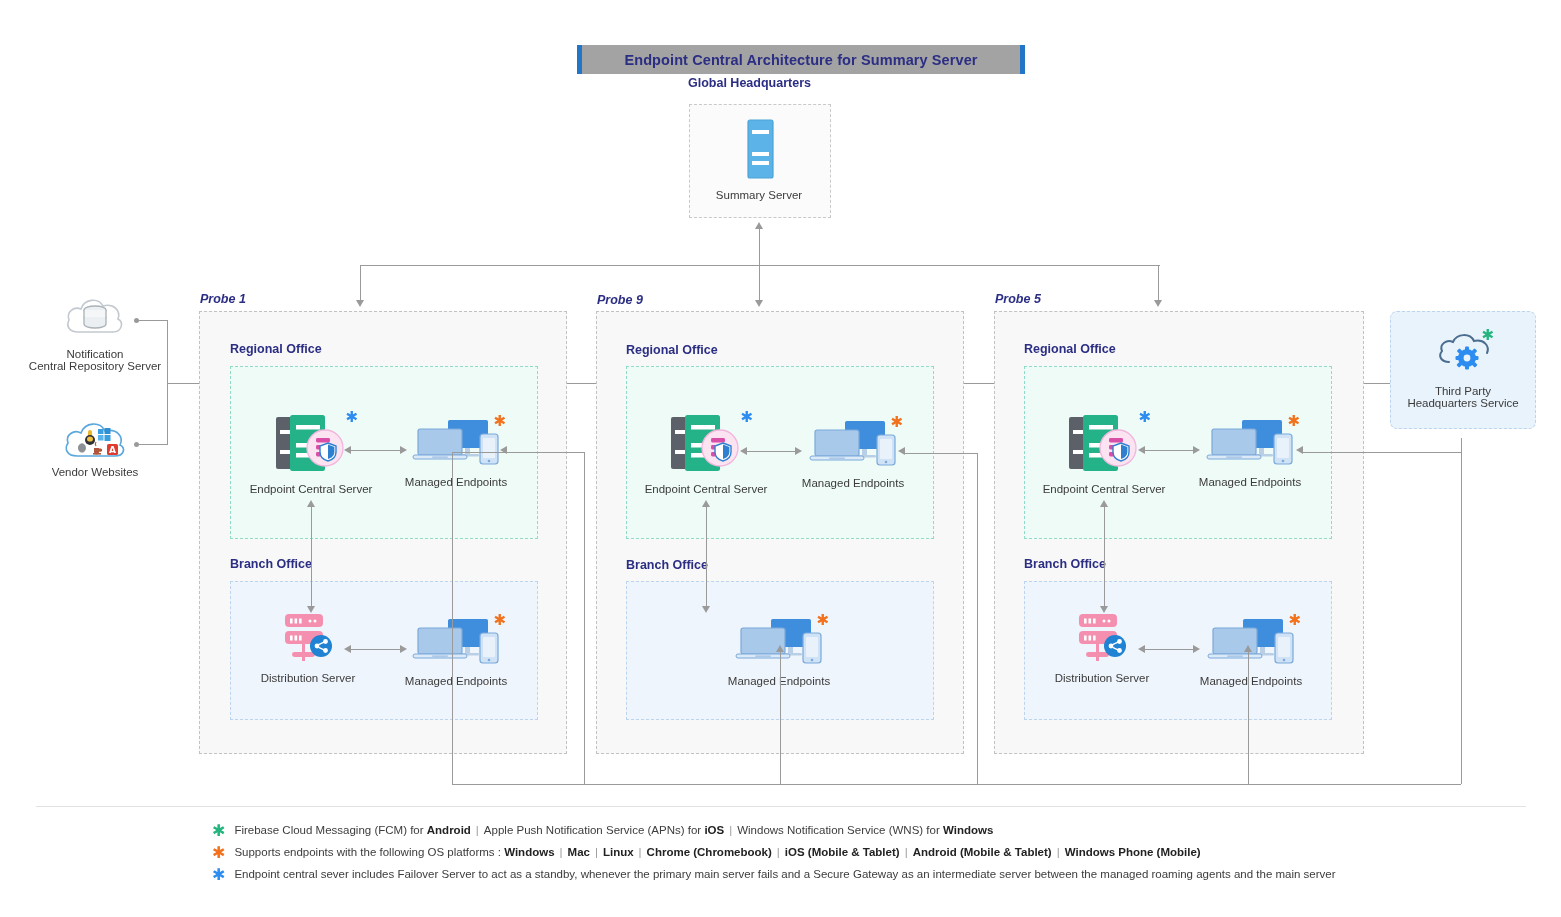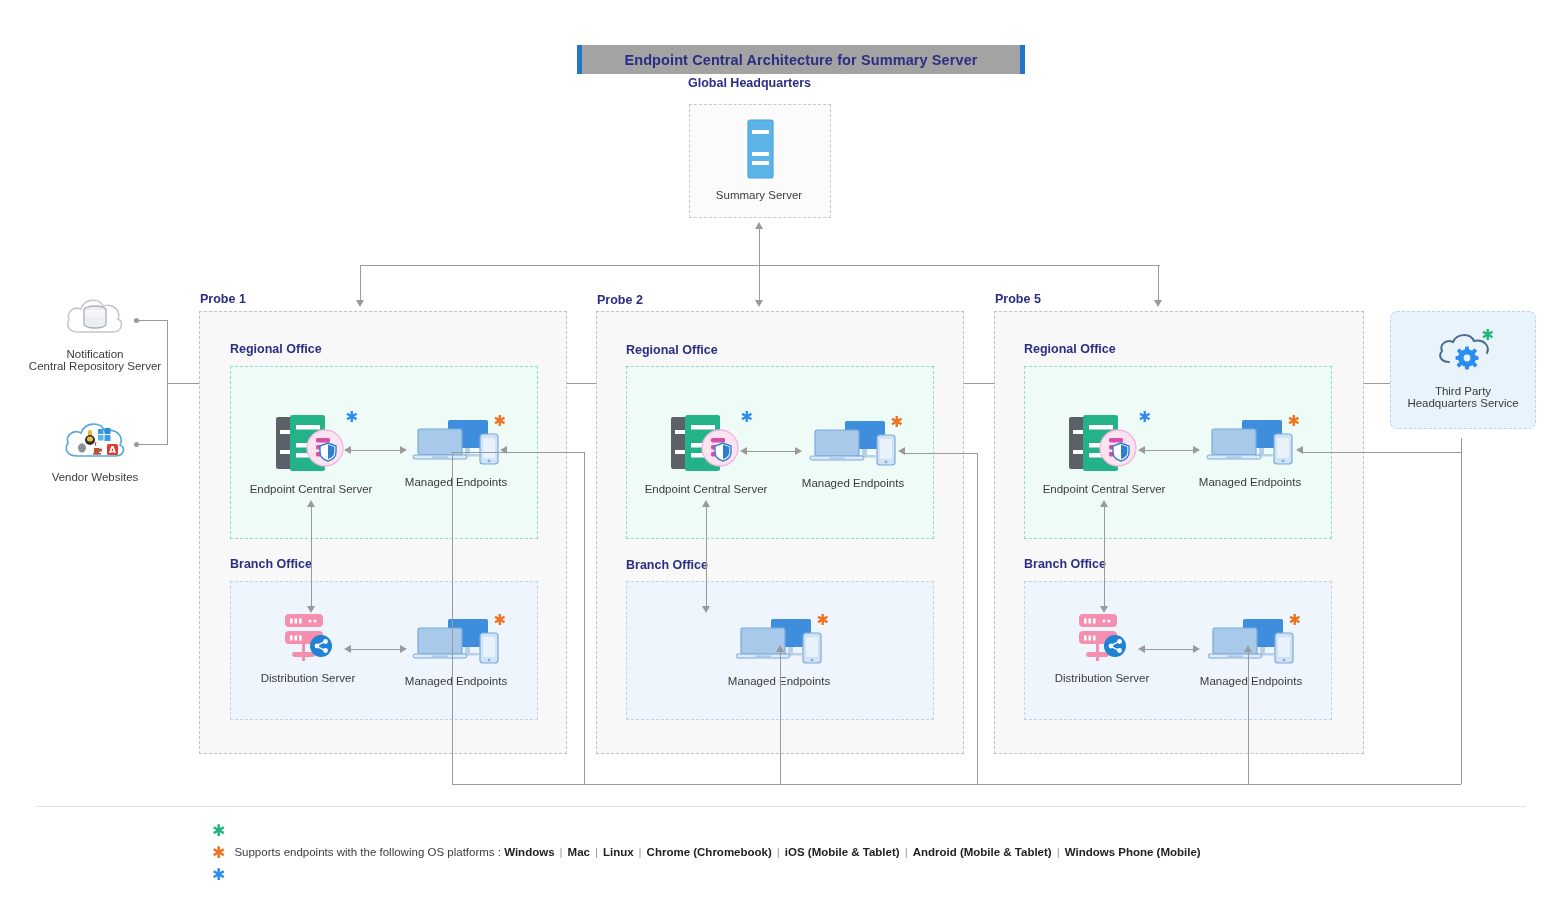--- a/index.html
+++ b/index.html
@@ -11,21 +11,21 @@
   #title-bar{left:577px;top:33px;width:448px;height:29px;background:#a3a3a3;
              display:flex;align-items:center;justify-content:center;margin-top:12px;}
   #title-bar .edge{position:absolute;top:0;width:5px;height:29px;background:#2176c7;}
   #title-bar .edge.l{left:0;}
   #title-bar .edge.r{right:0;}
   #title-text{font-size:14.5px;font-weight:bold;color:#2b2e83;letter-spacing:.1px;}
 
   
   .hdr-label{font-size:12.5px;font-weight:bold;color:#2b2e83;white-space:nowrap;}
   .node-label{font-size:11.5px;color:#3b3b3b;white-space:nowrap;}
-  .probe-label{font-size:12.5px;font-weight:bold;color:#2b2e83;white-space:nowrap;}
+  .probe-label{font-size:12.5px;font-weight:bold;color:#2b2e83;white-space:nowrap;font-style:italic;}
 
   
   .gh-box{border:1px dashed #c9c9c9;background:#fbfbfb;}
   .probe-box{border:1px dashed #c2c2c2;background:#f8f8f8;}
   .regional-box{border:1px dashed #8fdbc8;background:#effbf6;}
   .branch-box{border:1px dashed #bcd4ee;background:#eff5fc;}
   .tpn-box{border:1px dashed #bcd4ee;background:#e9f3fb;border-radius:7px;
            display:flex;flex-direction:column;align-items:center;justify-content:center;}
 
   
@@ -117,21 +117,21 @@
       <rect x="38" y="17" width="5.5" height="5.5" fill="#59b4ec"></rect>
       <rect x="44.5" y="17" width="6" height="6" fill="#3a9fe0"></rect>
       <path d="M34 30 h5 v4 a2.5 2.5 0 0 1-5 0z" fill="#b0553a"></path>
       <path d="M39 30.5 h1.6 a1.6 1.6 0 0 1 0 3.2 H39z" fill="#b0553a"></path>
       <rect x="33" y="35" width="8" height="1.6" fill="#b0553a"></rect>
       <path d="M36 24 q-1.5 2 0 4" stroke="#cc4b34" stroke-width="1.2" fill="none"></path>
       <rect x="47" y="26" width="11" height="11" rx="1.6" fill="#e03b2f"></rect>
       <text x="52.5" y="35" font-size="9" font-family="DejaVu Sans" fill="#ffffff" text-anchor="middle" font-weight="bold">A</text>
     </svg>
   </div>
-  <div class="node-label" style="margin-top:5px;">Vendor Websites</div>
+  <div class="node-label" style="">Vendor Websites</div>
 </div>
 
 <div class="dot abs" style="left:134px;top:318px;"></div>
 <div class="ln-h abs" style="left:139px;top:320px;width:29px;"></div>
 <div class="ln-v abs" style="left:167px;top:320px;height:64px;"></div>
 <div class="dot abs" style="left:134px;top:442px;"></div>
 <div class="ln-h abs" style="left:139px;top:444px;width:29px;"></div>
 <div class="ln-v abs" style="left:167px;top:384px;height:61px;"></div>
 
 <div class="ln-h abs" style="left:167px;top:383px;width:1292px;"></div>
@@ -238,21 +238,21 @@
 </div>
 
 <div class="ln-h abs" style="left:349px;top:649px;width:56px;"></div>
 <div class="ar-l abs" style="left:344px;top:645px;"></div>
 <div class="ar-r abs" style="left:400px;top:645px;"></div>
 
 <div class="ln-v abs" style="left:311px;top:506px;height:105px;"></div>
 <div class="ar-u abs" style="left:307px;top:500px;"></div>
 <div class="ar-d abs" style="left:307px;top:606px;"></div>
 
-<div class="abs probe-label" style="left:597px;top:293px;">Probe 2</div>
+<div class="abs probe-label" style="left:597px;top:293px;">Probe 9</div>
 <div class="abs probe-box" style="left:596px;top:311px;width:366px;height:441px;"></div>
 <div class="abs hdr-label" style="left:626px;top:343px;">Regional Office</div>
 <div class="abs regional-box" style="left:626px;top:366px;width:306px;height:171px;"></div>
 <div class="abs hdr-label" style="left:626px;top:558px;">Branch Office</div>
 <div class="abs branch-box" style="left:626px;top:581px;width:306px;height:137px;"></div>
 
 <div class="icon-node" style="left:651px;top:412px;width:110px;">
   <div class="glyph">
     <svg width="78" height="62" viewBox="0 0 78 62">
       <rect x="4" y="5" width="20" height="52" rx="2" fill="#5c6169"></rect>
@@ -465,20 +465,22 @@
 <div class="ln-h abs" style="left:1301px;top:452px;width:160px;"></div>
 <div class="ar-l abs" style="left:1296px;top:446px;"></div>
 
 <div class="ln-v abs" style="left:584px;top:452px;height:332px;"></div>
 
 <div id="legend">
   <div class="rule"></div>
 </div>
 <div class="leg-row" style="top:824px;">
   <span class="leg-ast" style="color: rgb(36, 180, 126);">✱</span>
+  <span class="leg-txt"><span>Firebase Cloud Messaging (FCM) for </span><b>Android</b><span class="sep">|</span><span>Apple Push Notification Service (APNs) for </span><b>iOS</b><span class="sep">|</span><span>Windows Notification Service (WNS) for </span><b>Windows</b></span>
 </div>
 <div class="leg-row" style="top:846px;">
   <span class="leg-ast" style="color: rgb(242, 113, 28);">✱</span>
   <span class="leg-txt"><span>Supports endpoints with the following OS platforms : </span><b>Windows</b><span class="sep">|</span><b>Mac</b><span class="sep">|</span><b>Linux</b><span class="sep">|</span><b>Chrome (Chromebook)</b><span class="sep">|</span><b>iOS (Mobile &amp; Tablet)</b><span class="sep">|</span><b>Android (Mobile &amp; Tablet)</b><span class="sep">|</span><b>Windows Phone (Mobile)</b></span>
 </div>
 <div class="leg-row" style="top:868px;">
   <span class="leg-ast" style="color: rgb(45, 140, 240);">✱</span>
+  <span class="leg-txt"><span>Endpoint central sever includes Failover Server to act as a standby, whenever the primary main server fails and a Secure Gateway as an intermediate server between the managed roaming agents and the main server</span></span>
 </div>
 
 </body></html>

